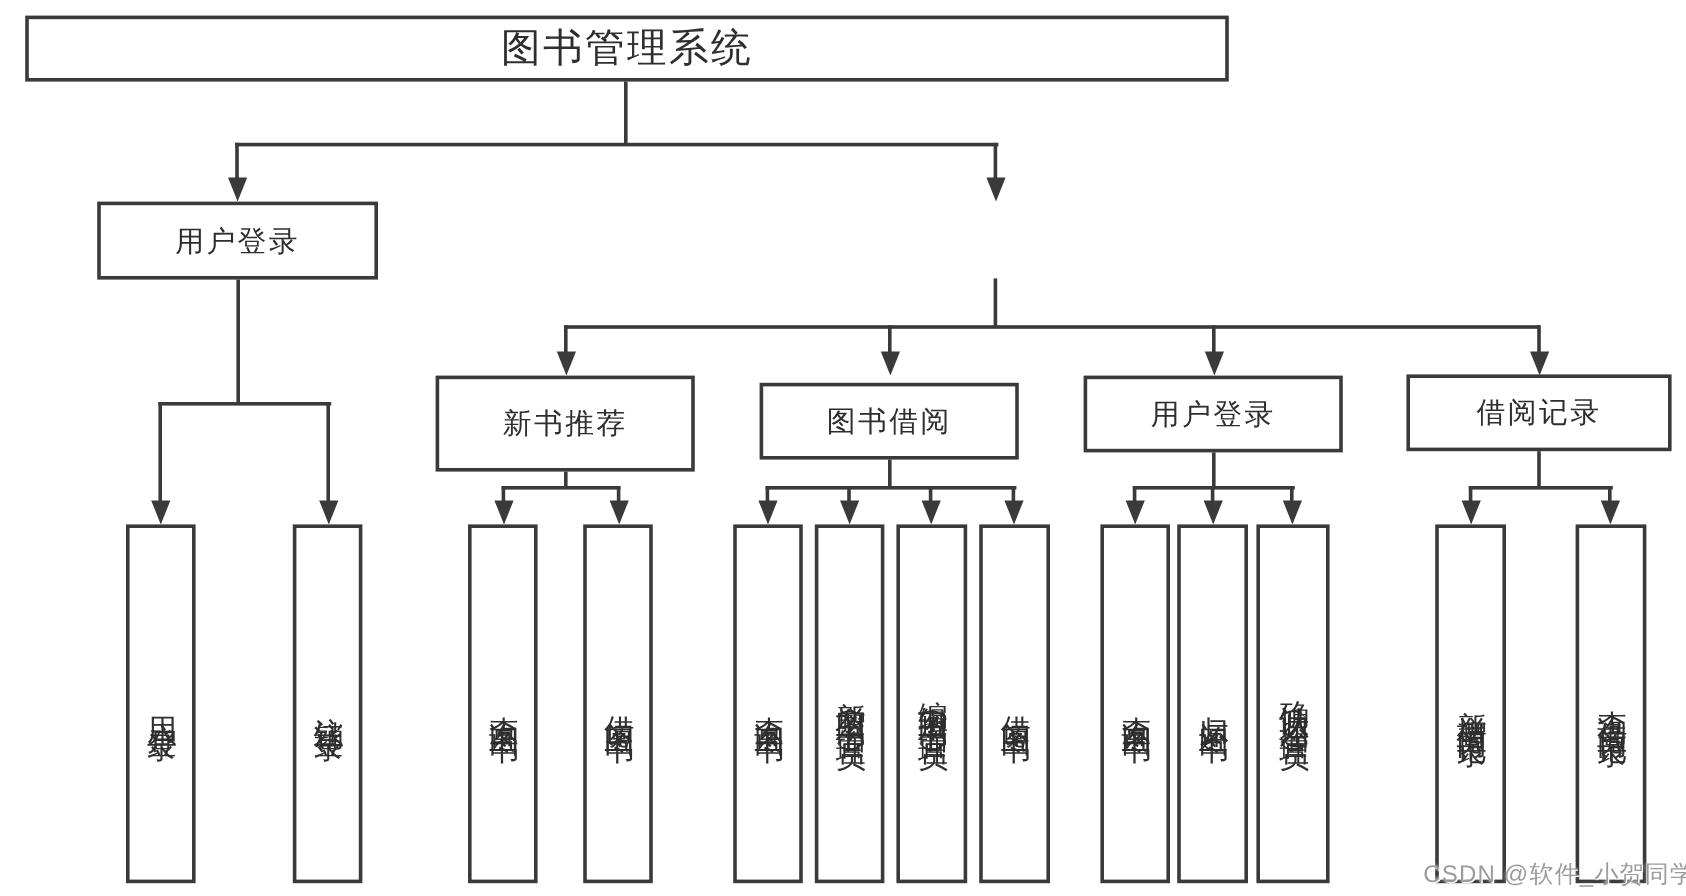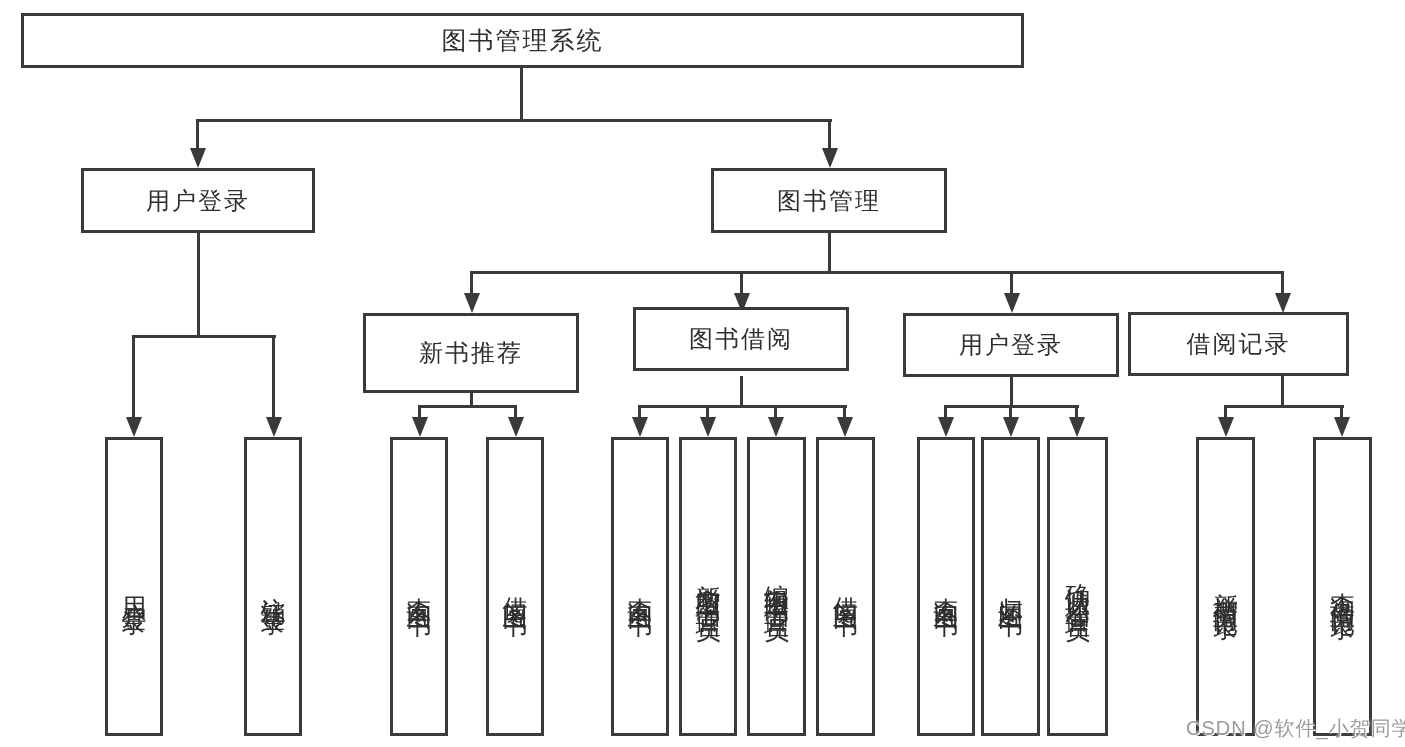--- a/index.html
+++ b/index.html
@@ -20,21 +20,21 @@
     position:absolute;
     box-sizing:border-box;
     border:3px solid var(--line);
     background:#fff;
     display:flex;align-items:center;justify-content:center;
     color:var(--text);
     font-size:24px;
     letter-spacing:2px;
     z-index:2;
   }
-  .box.root{font-size:25px;}
+  .box.root{font-size:33px;}
   .leaf{
     position:absolute;
     box-sizing:border-box;
     top:437px;height:299px;width:58px;
     border:3px solid var(--line);
     background:#fff;
     display:flex;align-items:center;justify-content:center;
     writing-mode:vertical-rl;
     text-orientation:mixed;
     color:var(--text);
@@ -142,34 +142,31 @@
     <i class="a" style="left:1334px;top:417px"></i>
   </div>
 
   <div class="box root" style="left:21px;top:13px;width:1003px;height:55px">
     <span>图书管理系统</span>
   </div>
 
   <div class="box" style="left:81px;top:168px;width:234px;height:65px">
     <span>用户登录</span>
   </div>
-  <div class="box" style="left:711px;top:168px;width:236px;height:65px">
-    <span>图书管理</span>
-  </div>
 
   <div class="box" style="left:363px;top:313px;width:216px;height:80px">
     <span>新书推荐</span>
   </div>
-  <div class="box" style="left:633px;top:307px;width:216px;height:64px">
+  <div class="box" style="left:633px;top:319px;width:216px;height:64px">
     <span>图书借阅</span>
   </div>
   <div class="box" style="left:903px;top:313px;width:216px;height:64px">
     <span>用户登录</span>
   </div>
-  <div class="box" style="left:1128px;top:312px;width:221px;height:64px">
+  <div class="box" style="left:1172px;top:312px;width:221px;height:64px">
     <span>借阅记录</span>
   </div>
 
   <div class="leaf" style="left:105px">用户登录</div>
   <div class="leaf" style="left:244px">注销登录</div>
 
   <div class="leaf" style="left:390px">查询图书</div>
   <div class="leaf" style="left:486px">借阅图书</div>
 
   <div class="leaf" style="left:611px">查询图书</div>

